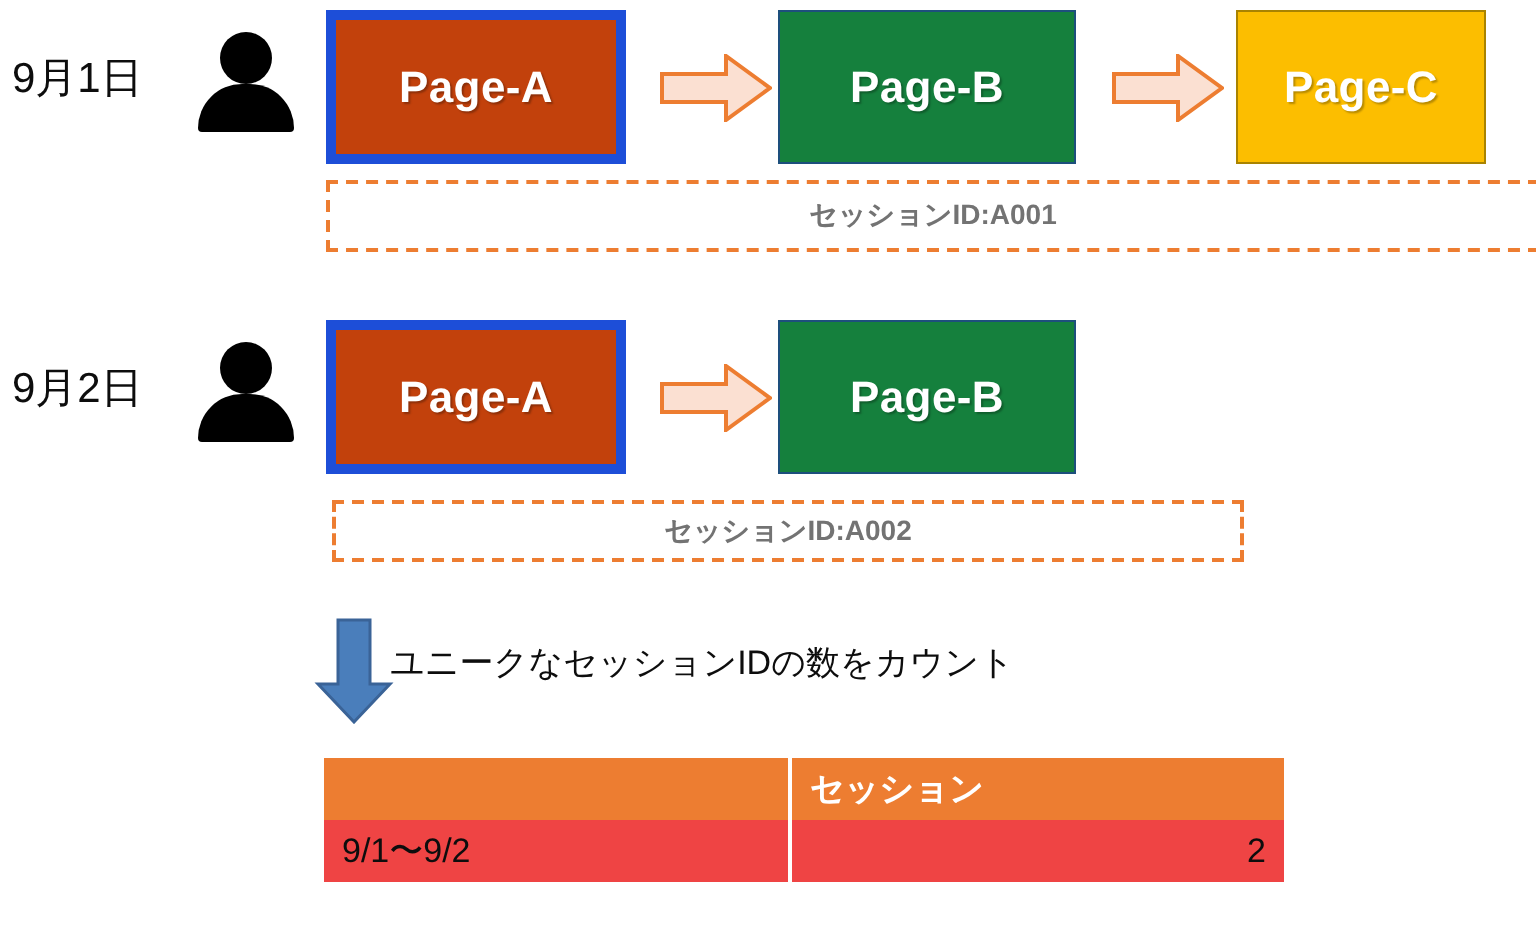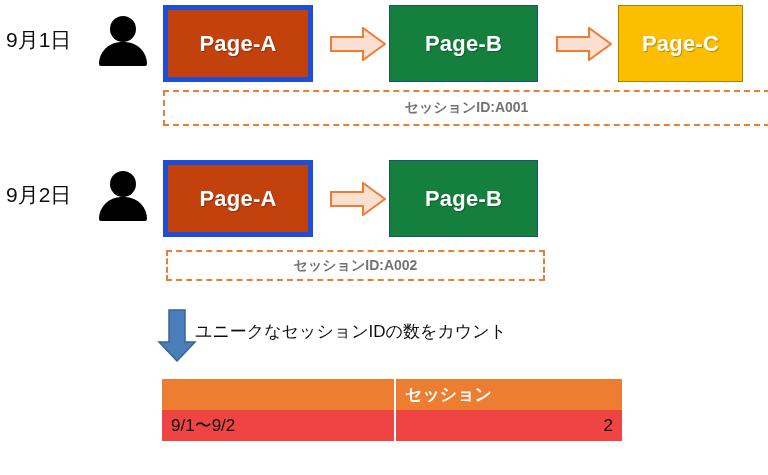--- a/index.html
+++ b/index.html
@@ -192,37 +192,37 @@
   <div class="page-box page-green" style="left:163px; top:160px; width:150px; height:77px;">Page-A</div>
 
   <div class="right-arrow" style="left:330px; top:182px;">
     <svg width="56" height="34" viewBox="0 0 56 34">
       <path d="M1,10 L33,10 L33,1 L55,17 L33,33 L33,24 L1,24 Z" fill="#fbe0d2" stroke="#ed7d31" stroke-width="2" stroke-linejoin="miter"></path>
     </svg>
   </div>
 
   <div class="page-box page-blue" style="left:389px; top:160px; width:149px; height:77px;">Page-B</div>
 
-  <div class="dashed-box" style="left:166px; top:250px; width:379px; height:31px;">
+  <div class="dashed-box" style="left:166px; top:250px; width:456px; height:31px;">
     <span>セッションID:A002</span>
   </div>
 
   <div class="down-arrow" style="left:157px; top:309px;">
     <svg width="40" height="53" viewBox="0 0 40 53">
       <path d="M12,1 L28,1 L28,33 L38,33 L20,52 L2,33 L12,33 Z" fill="#4a7ebb" stroke="#3a6397" stroke-width="1.5" stroke-linejoin="miter"></path>
     </svg>
   </div>
 
   <div class="count-note" style="left:195px; top:323px;">ユニークなセッションIDの数をカウント</div>
 
   <table class="result-table" style="left:162px; top:379px; width:460px;">
     <thead>
       <tr>
         <th style="width:233px;"></th>
-        <th style="width:227px;">セッション</th>
+        <th style="width:247px;">セッション</th>
       </tr>
     </thead>
     <tbody>
       <tr>
         <td>9/1〜9/2</td>
         <td class="cell-right">2</td>
       </tr>
     </tbody>
   </table>
 

